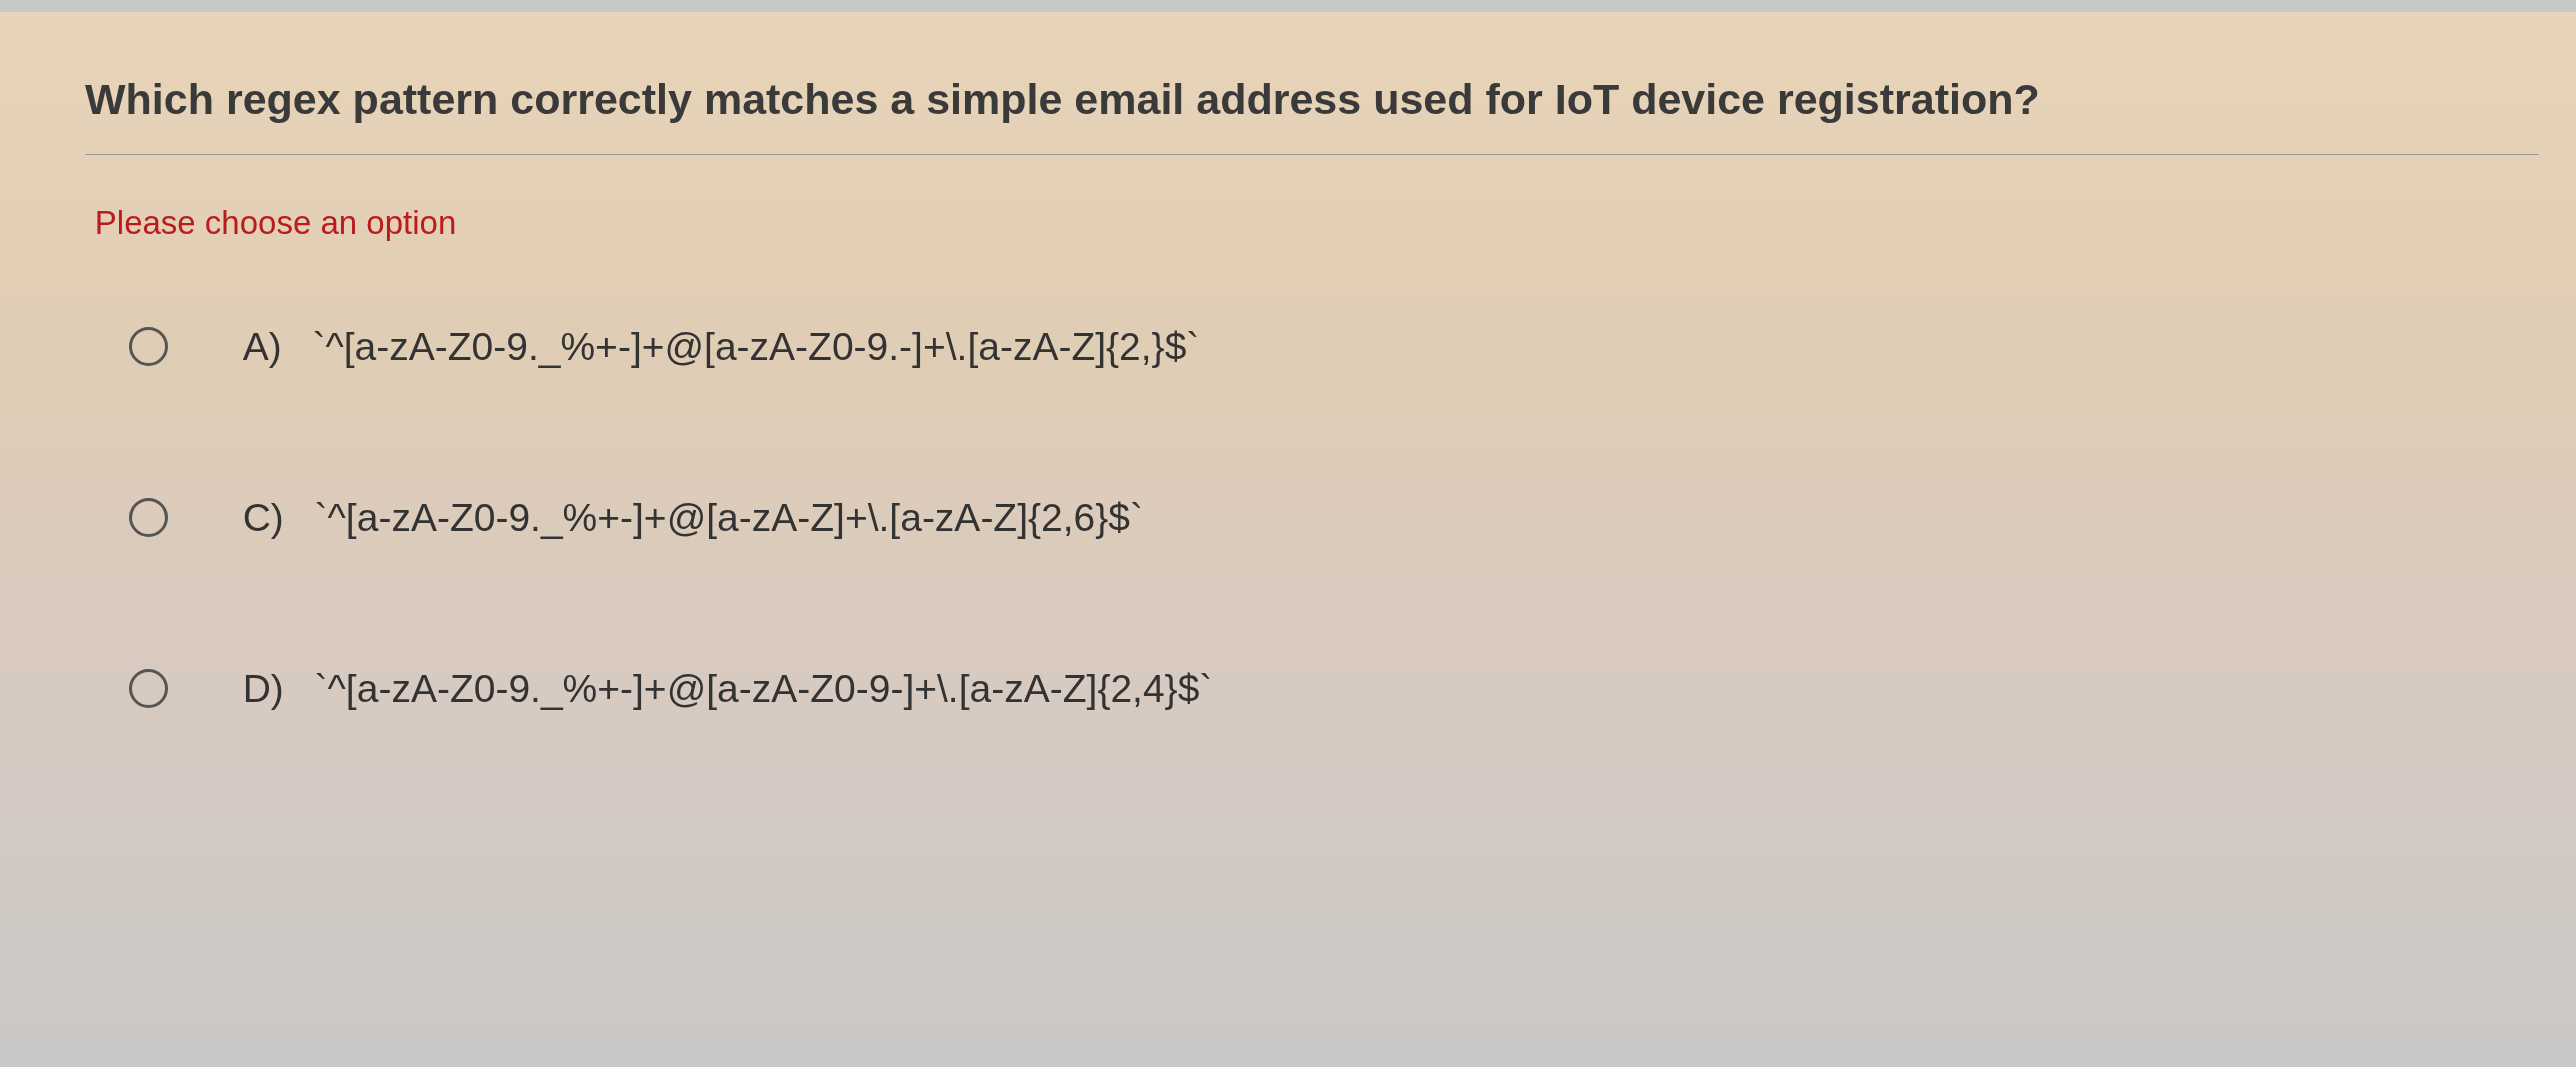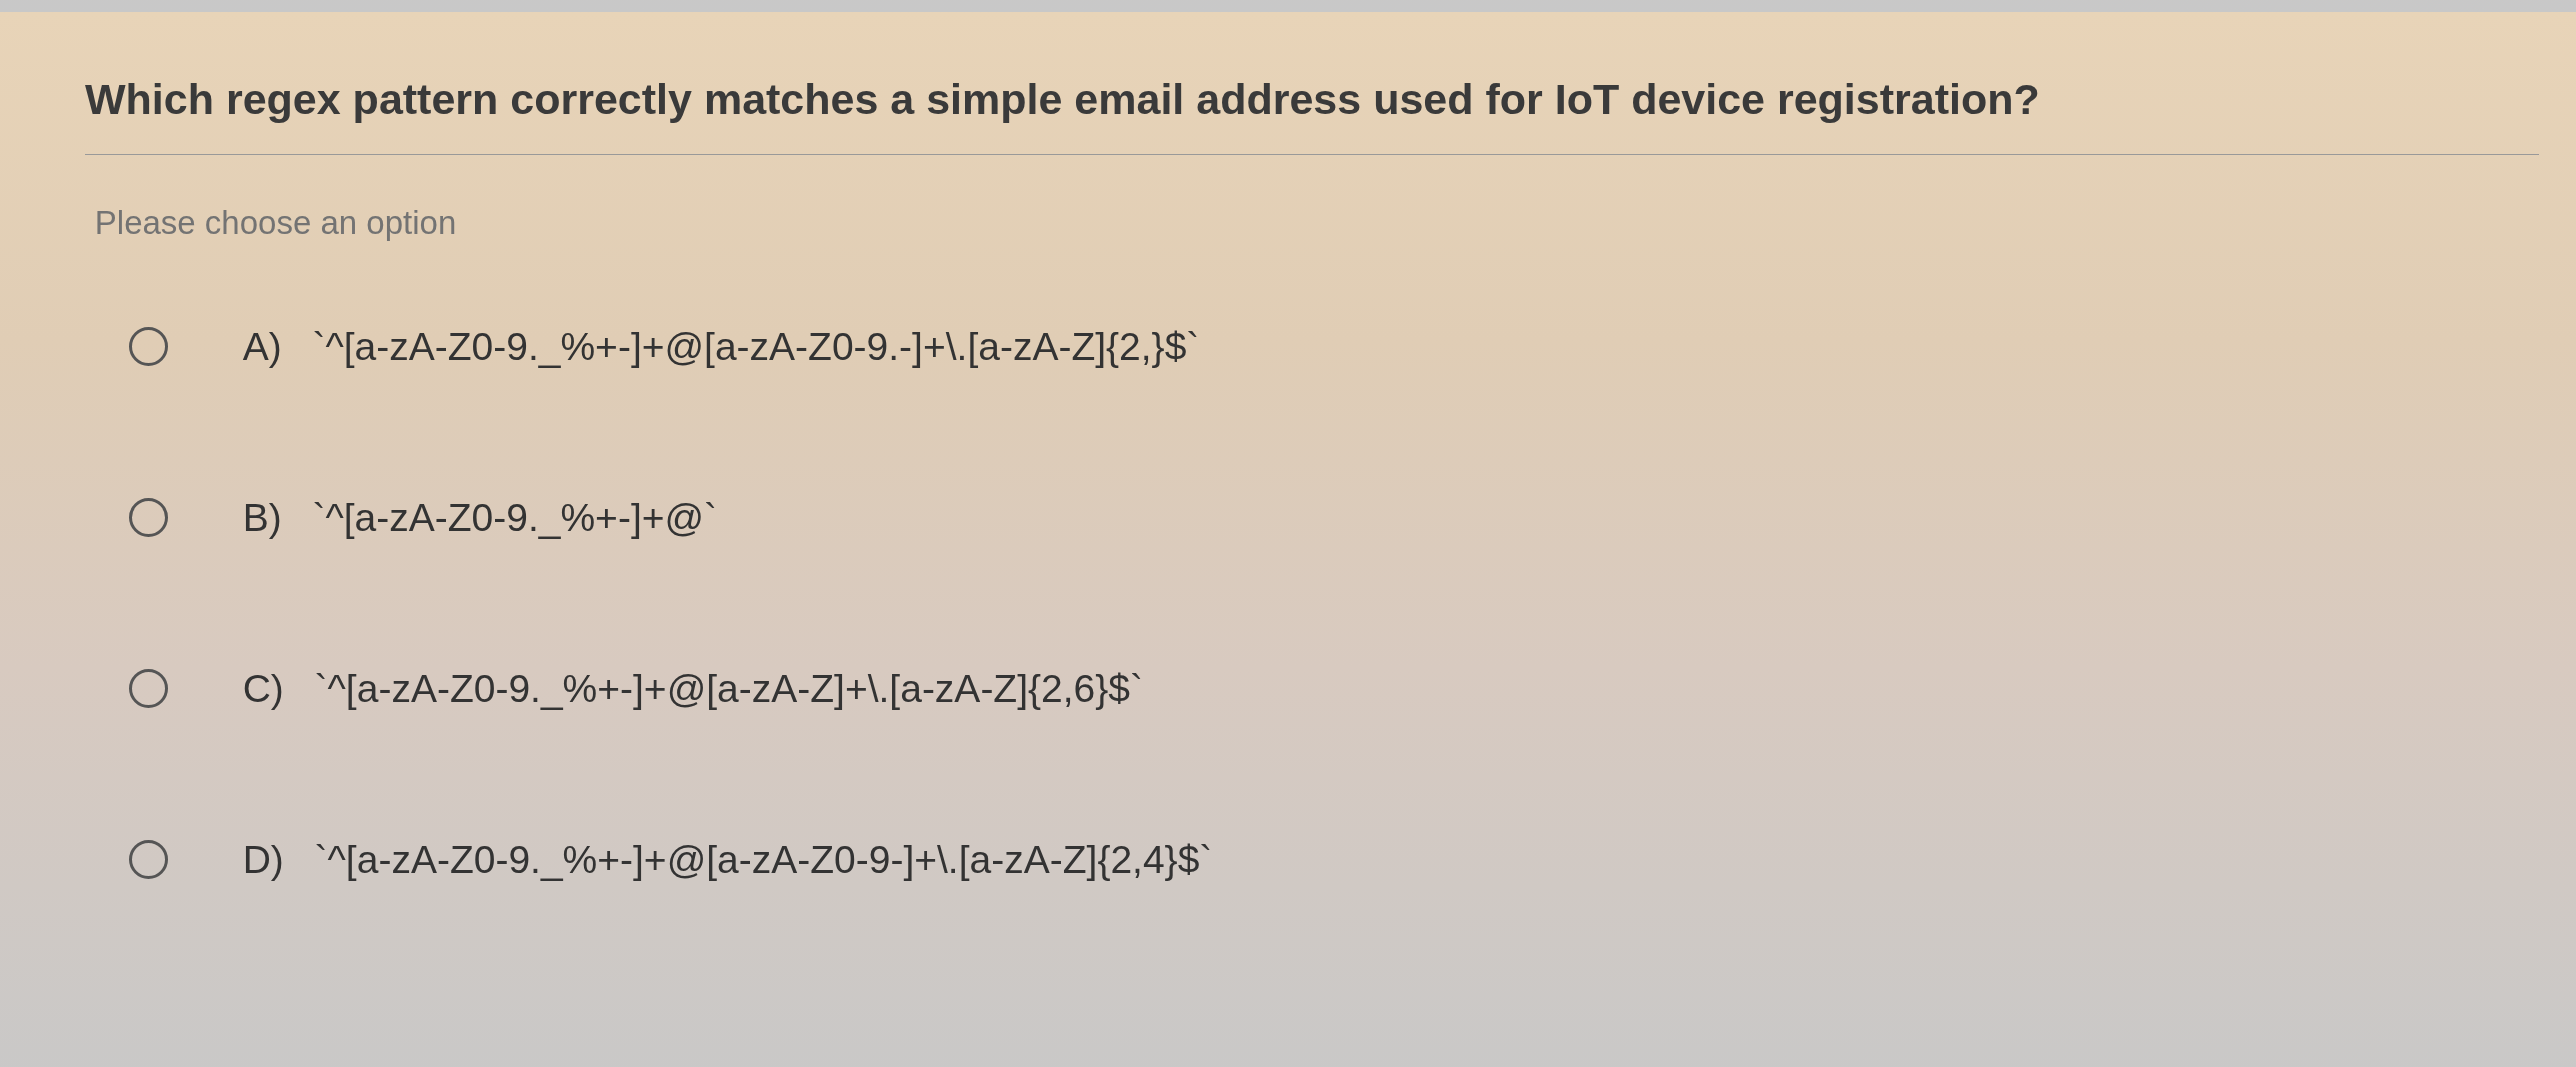--- a/index.html
+++ b/index.html
@@ -18,21 +18,21 @@
     .question-title {
       font-size: 43px;
       font-weight: bold;
       color: #3a3a3a;
       padding-bottom: 29.5px;
       border-bottom: 1px solid #999;
       margin-bottom: 49px;
     }
     .prompt {
       font-size: 33px;
-      color: #737373;
+      color: #b91c1c;
       margin-bottom: 59px;
       padding-left: 9.8px;
     }
     .options {
       display: flex;
       flex-direction: column;
       gap: 79px;
       padding-left: 19.7px;
     }
     .option {
@@ -69,27 +69,20 @@
   <div class="option">
     <div class="radio"></div>
     <div class="option-text">
       <span class="option-label">A)</span>
       <span>`^[a-zA-Z0-9._%+-]+@[a-zA-Z0-9.-]+\.[a-zA-Z]{2,}$`</span>
     </div>
   </div>
   <div class="option">
     <div class="radio"></div>
     <div class="option-text">
-      <span class="option-label">B)</span>
-      <span>`^[a-zA-Z0-9._%+-]+@`</span>
-    </div>
-  </div>
-  <div class="option">
-    <div class="radio"></div>
-    <div class="option-text">
       <span class="option-label">C)</span>
       <span>`^[a-zA-Z0-9._%+-]+@[a-zA-Z]+\.[a-zA-Z]{2,6}$`</span>
     </div>
   </div>
   <div class="option">
     <div class="radio"></div>
     <div class="option-text">
       <span class="option-label">D)</span>
       <span>`^[a-zA-Z0-9._%+-]+@[a-zA-Z0-9-]+\.[a-zA-Z]{2,4}$`</span>
     </div>

